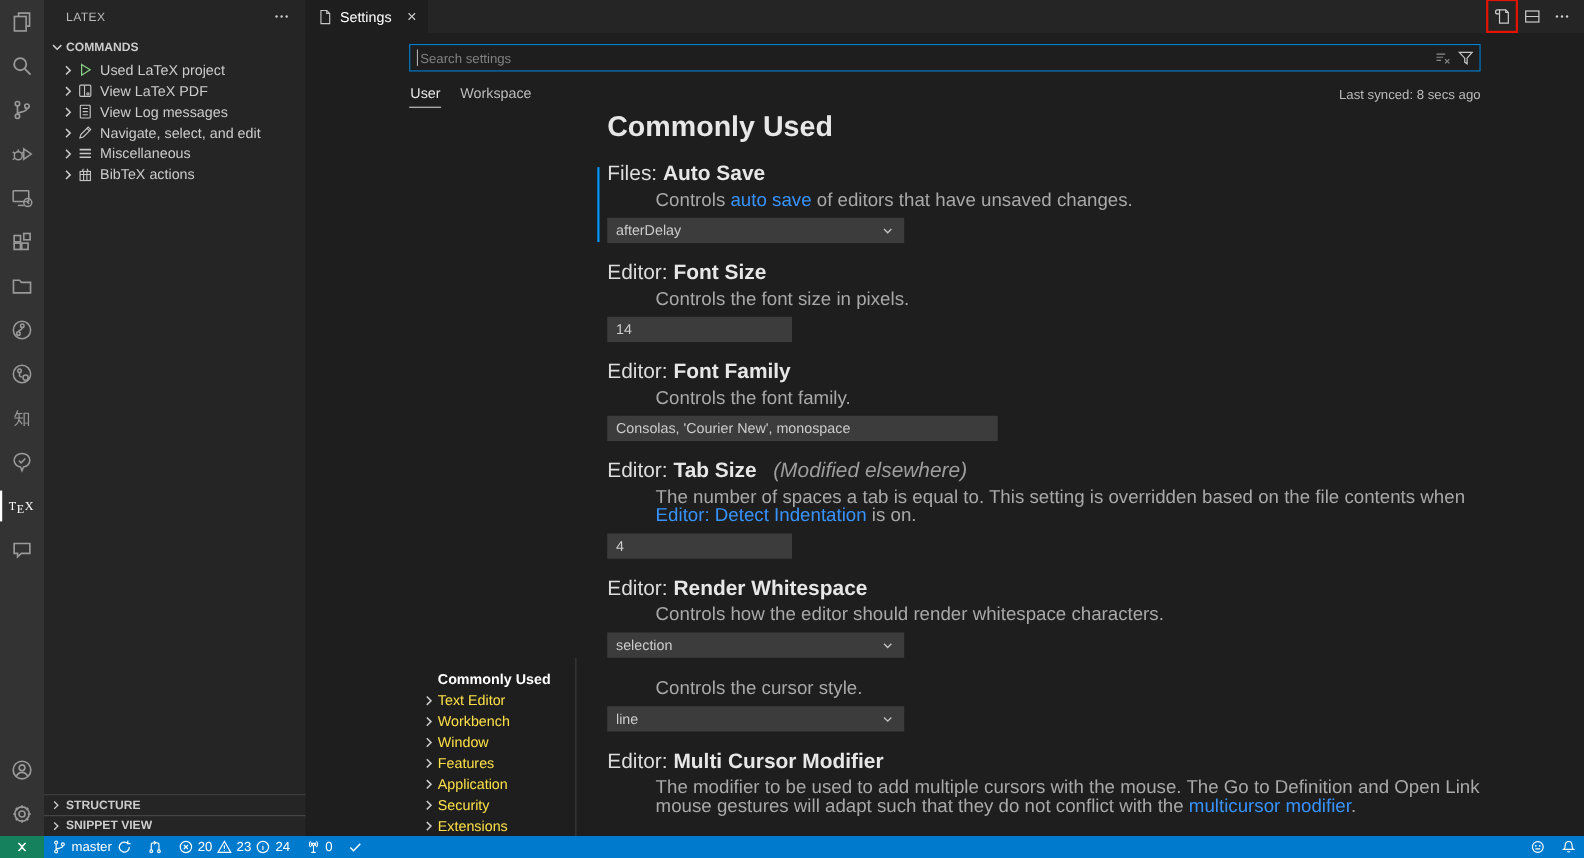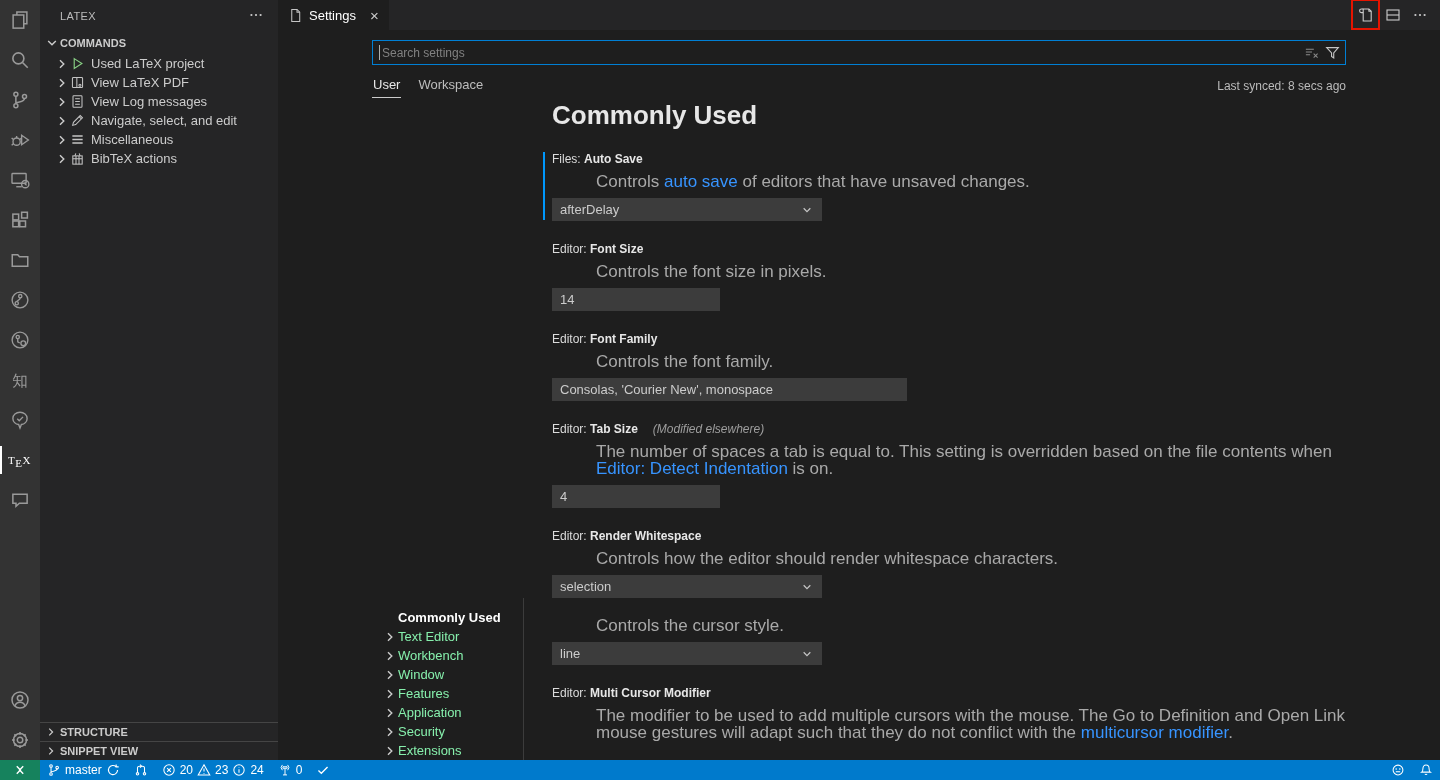--- a/index.html
+++ b/index.html
@@ -67,29 +67,29 @@
   .search-icons .dim { color:#8a8a8a; }
   .scope-row { margin-top:10px; height:24px; display:flex; justify-content:space-between;
     align-items:flex-start; flex-shrink:0; }
   .scopes { display:flex; gap:16px; }
   .scope { font-size:13px; color:#bdbdbd; padding:2px 1px 5px; cursor:pointer; }
   .scope.active { color:#e7e7e7; border-bottom:1px solid #cccccc; }
   .last-synced { font-size:12px; color:#bbbbbb; padding-top:4px; }
 
   .settings-body { display:flex; flex:1; min-height:0; margin-top:8px;align-items:flex-end; }
   .toc { width:152px; flex-shrink:0; padding-top:10px; border-right:1px solid #3c3c3c; }
-  .toc-item { height:19px; display:flex; align-items:center; color:#86efac; cursor:pointer;
+  .toc-item { height:19px; display:flex; align-items:center; color:#fde047; cursor:pointer;
     font-size:13px; padding-left:10px; }
   .toc-item .chev { width:16px; color:#cccccc; }
   .toc-item.active { color:#ffffff; font-weight:bold; }
   .settings-list { flex:1; min-width:0; padding-left:28px; overflow:hidden; }
   .settings-heading { font-size:26px; font-weight:600; color:#e7e7e7; margin:4px 0 20px; line-height:30px; }
   .setting-item { position:relative; margin-bottom:19px; }
   .setting-item .mod-bar { position:absolute; left:-9px; top:2px; bottom:1px; width:2px; background:#0097fb; }
-  .setting-title { font-size:12px; line-height:18px; margin-bottom:5px; color:#dcdcdc; }
+  .setting-title { font-size:19px; line-height:18px; margin-bottom:5px; color:#dcdcdc; }
   .setting-title .name { font-weight:bold; color:#e7e7e7; }
   .setting-title .note { font-style:italic; color:#9d9d9d; margin-left:15px; font-weight:normal; }
   .setting-desc { font-size:17px; line-height:17px; color:#a9a9a9; margin-bottom:8px; max-width:794px;margin-left:44px; }
   .setting-desc a { color:#3794ff; text-decoration:none; cursor:pointer; }
   .ctrl-select { height:23px; background:#3c3c3c; color:#cccccc; font-size:13px;
     display:flex; align-items:center; justify-content:space-between; padding:0 8px; cursor:pointer; }
   .ctrl-select .chev svg { width:14px; height:14px; display:block; color:#c5c5c5; }
   .ctrl-input { height:23px; background:#3c3c3c; border:none; color:#cccccc; font-size:13px;
     padding:0 8px; width:100%; outline:none; font-family:"Liberation Sans", sans-serif; }
 

